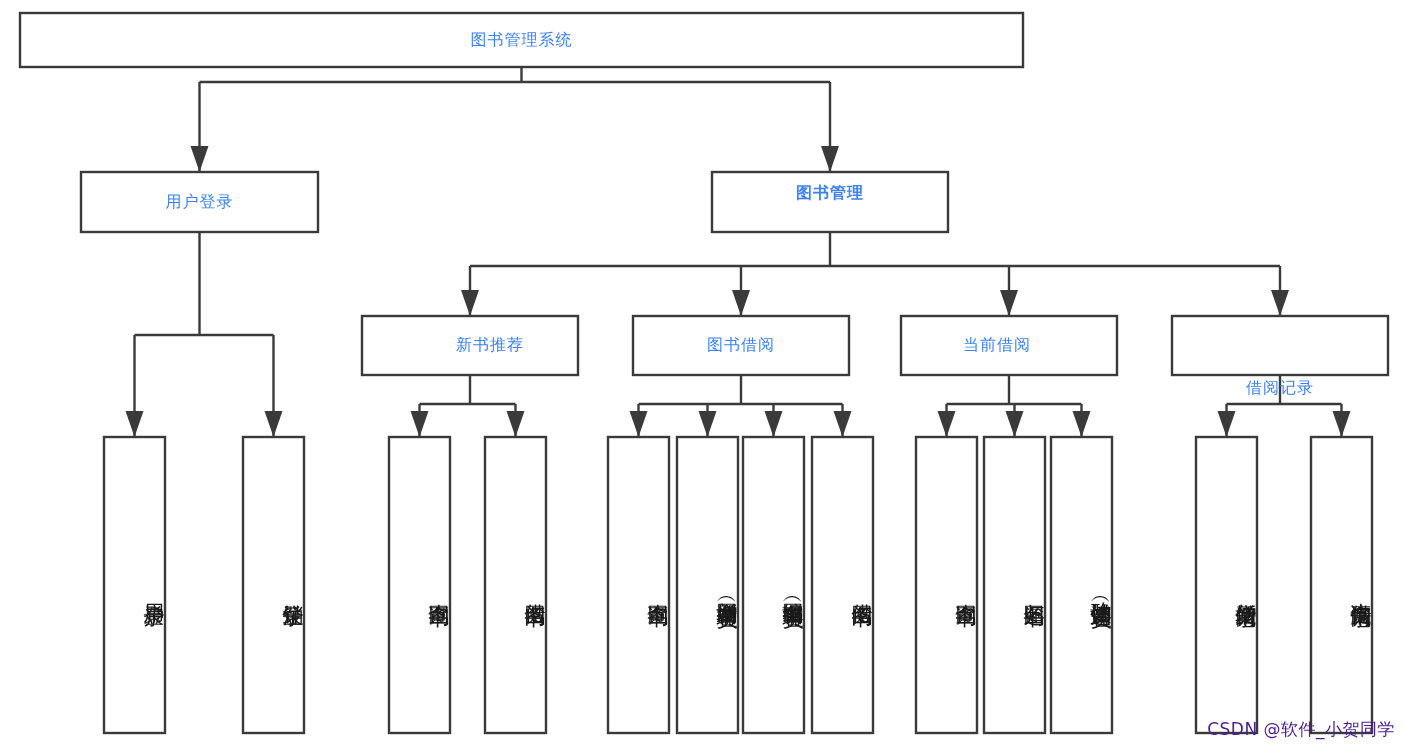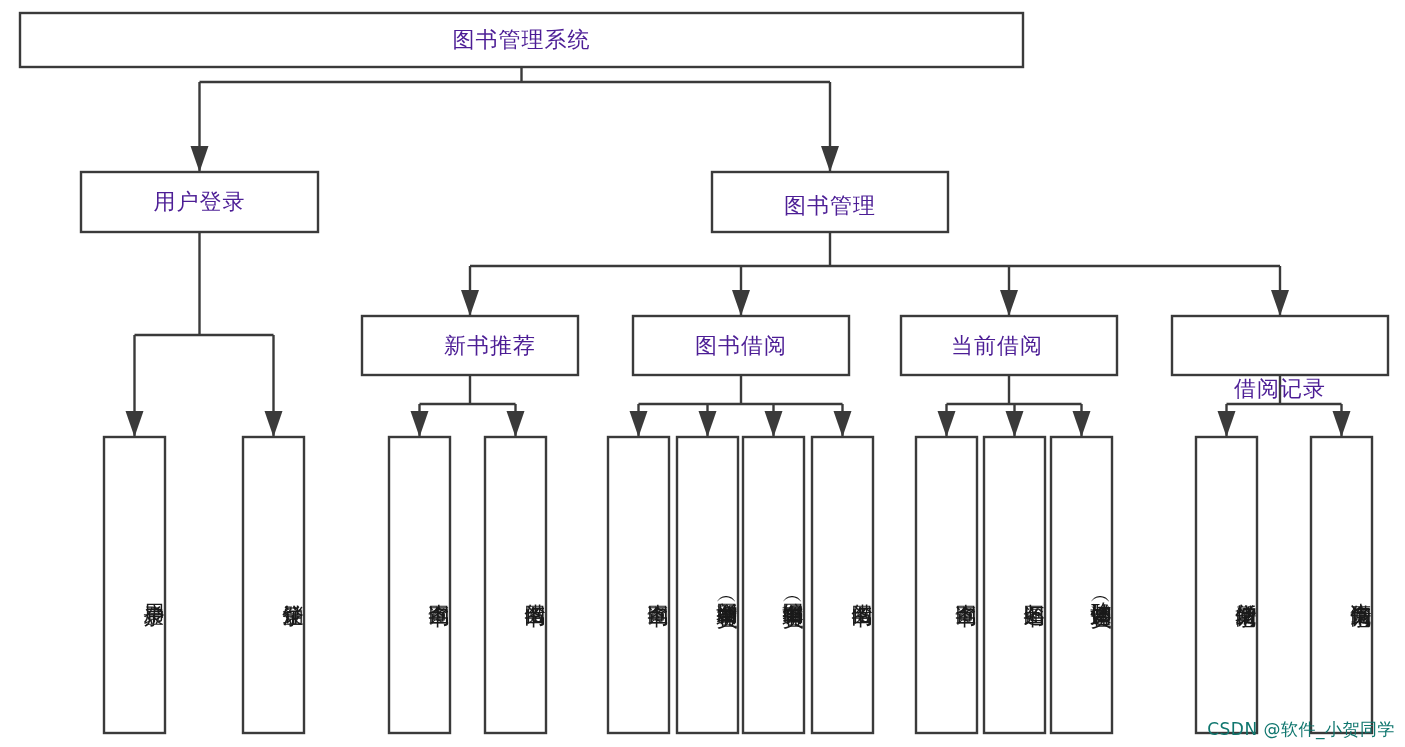--- a/index.html
+++ b/index.html
@@ -54,33 +54,33 @@
     letter-spacing: 1px;
     white-space: nowrap;
     pointer-events: none;
     font-family: "DejaVu Sans", "Liberation Sans", sans-serif;
   }
   .hlabel-wrap {
     position: absolute;
     display: flex;
     align-items: center;
     justify-content: center;
-    font-size: 22px;
-    color: #4c1d95;
+    font-size: 16px;
+    color: #3b82f6;
     letter-spacing: 1px;
     white-space: nowrap;
     pointer-events: none;
     font-family: "DejaVu Sans", "Liberation Sans", sans-serif;
   }
   #watermark {
     position: absolute;
     right: 10px;
     bottom: 6px;
     font-size: 17px;
-    color: #0f766e;
+    color: #4c1d95;
     font-family: "DejaVu Sans", "Liberation Sans", sans-serif;
     white-space: nowrap;
     letter-spacing: 0.5px;
   }
 </style>
 </head>
 <body>
 
 <div id="diagram-root">
 
@@ -159,21 +159,21 @@
         <rect x="984" y="437" width="61" height="296" class="node-box"></rect>
         <rect x="1051" y="437" width="61" height="296" class="node-box"></rect>
         <rect x="1196" y="437" width="61" height="296" class="node-box"></rect>
         <rect x="1311" y="437" width="61" height="296" class="node-box"></rect>
       </g>
   </svg>
 
   <div id="labels-layer">
       <div class="hlabel-wrap" style="left: 20px; top: 13px; width: 1003px; height: 54px;">图书管理系统</div>
       <div class="hlabel-wrap" style="left: 81px; top: 172px; width: 237px; height: 60px;">用户登录</div>
-      <div class="hlabel-wrap" style="left: 712px; top: 172px; width: 236px; height: 68px;">图书管理</div>
+      <div class="hlabel-wrap" style="left: 712px; top: 159px; width: 236px; height: 68px; font-weight: bold;">图书管理</div>
       <div class="vlabel-wrap" style="left: 104px; top: 437px; width: 61px; height: 296px; writing-mode: vertical-rl; align-items: flex-start; padding-top: 8px; box-sizing: border-box;">用户登录</div>
       <div class="vlabel-wrap" style="left: 243px; top: 437px; width: 61px; height: 296px; writing-mode: vertical-rl; align-items: flex-start; padding-top: 8px; box-sizing: border-box;">注销登录</div>
       <div class="hlabel-wrap" style="left: 362px; top: 316px; width: 256px; height: 59px; border-radius: 28px;">新书推荐</div>
       <div class="hlabel-wrap" style="left: 633px; top: 316px; width: 216px; height: 59px;">图书借阅</div>
       <div class="hlabel-wrap" style="left: 901px; top: 316px; width: 192px; height: 59px;">当前借阅</div>
       <div class="hlabel-wrap" style="left: 1172px; top: 316px; width: 216px; height: 59px; margin-top: 43px;">借阅记录</div>
       <div class="vlabel-wrap" style="left: 389px; top: 437px; width: 61px; height: 296px; writing-mode: vertical-rl; align-items: flex-start; padding-top: 8px; box-sizing: border-box;">查询图书</div>
       <div class="vlabel-wrap" style="left: 485px; top: 437px; width: 61px; height: 296px; writing-mode: vertical-rl; align-items: flex-start; padding-top: 8px; box-sizing: border-box;">借阅图书</div>
       <div class="vlabel-wrap" style="left: 608px; top: 437px; width: 61px; height: 296px; writing-mode: vertical-rl; align-items: flex-start; padding-top: 8px; box-sizing: border-box;">查询图书</div>
       <div class="vlabel-wrap" style="left: 677px; top: 437px; width: 61px; height: 296px; writing-mode: vertical-rl; align-items: flex-start; padding-top: 8px; box-sizing: border-box;">新增图书（管理员）</div>

